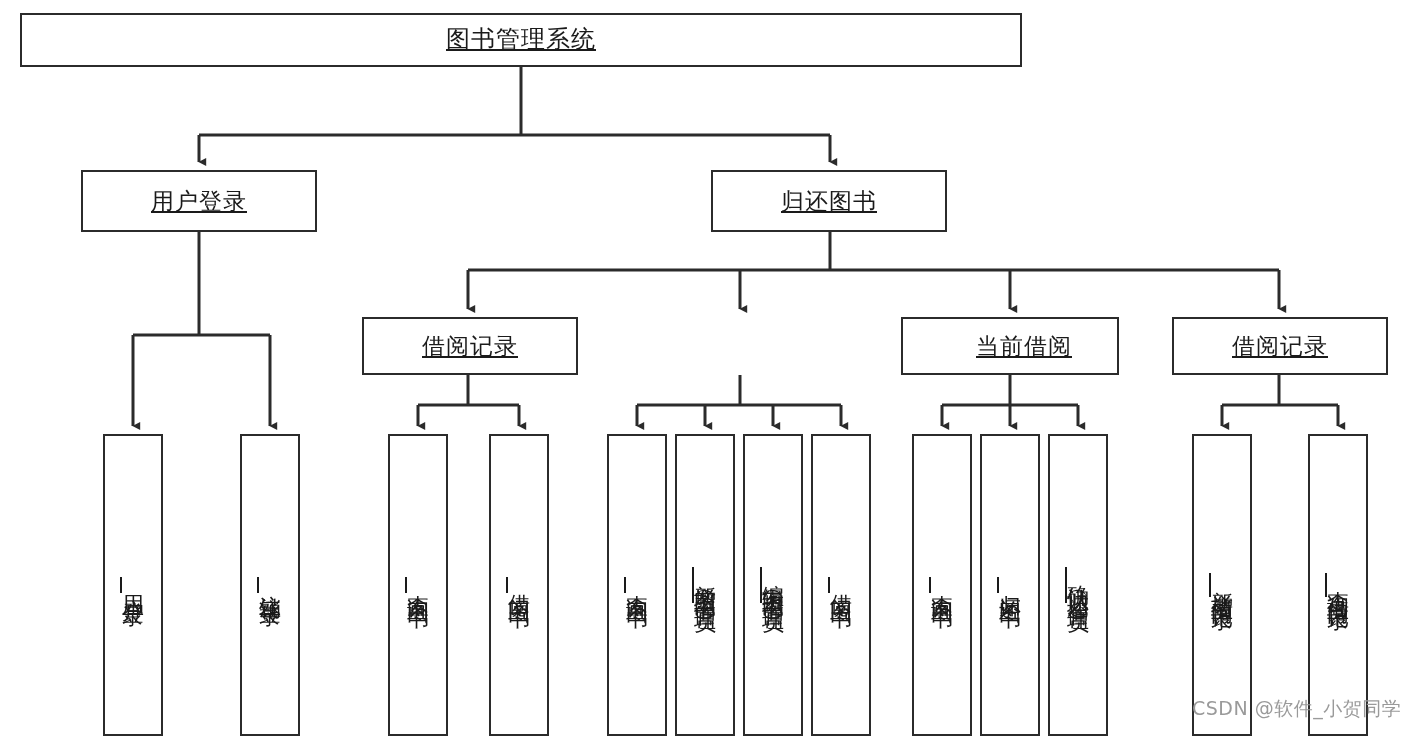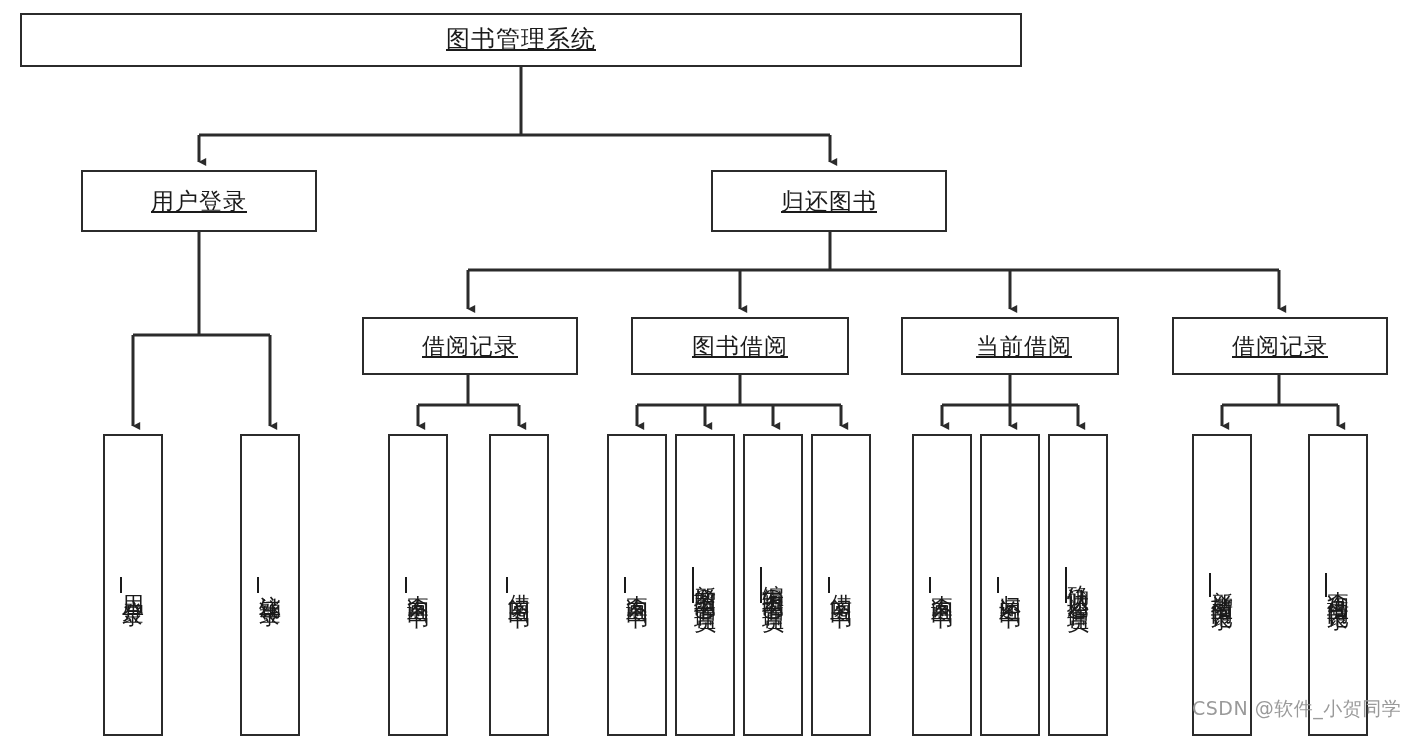--- a/index.html
+++ b/index.html
@@ -138,23 +138,20 @@
   <div class="node horiz" style="left:81px; top:170px; width:236px; height:62px;">
     <span class="label">用户登录</span>
   </div>
   <div class="node horiz" style="left:711px; top:170px; width:236px; height:62px;">
     <span class="label">归还图书</span>
   </div>
 
   <div class="node horiz" style="left:362px; top:317px; width:216px; height:58px;">
     <span class="label">借阅记录</span>
   </div>
-  <div class="node horiz" style="left:631px; top:317px; width:218px; height:58px;">
-    <span class="label">图书借阅</span>
-  </div>
   <div class="node horiz" style="left:901px; top:317px; width:218px; height:58px;padding-left:28px;">
     <span class="label">当前借阅</span>
   </div>
   <div class="node horiz" style="left:1172px; top:317px; width:216px; height:58px;">
     <span class="label">借阅记录</span>
   </div>
 
   <div class="node vert" style="left:103px; top:434px; width:60px; height:302px;">
     <span class="label">用户登录</span>
   </div>

